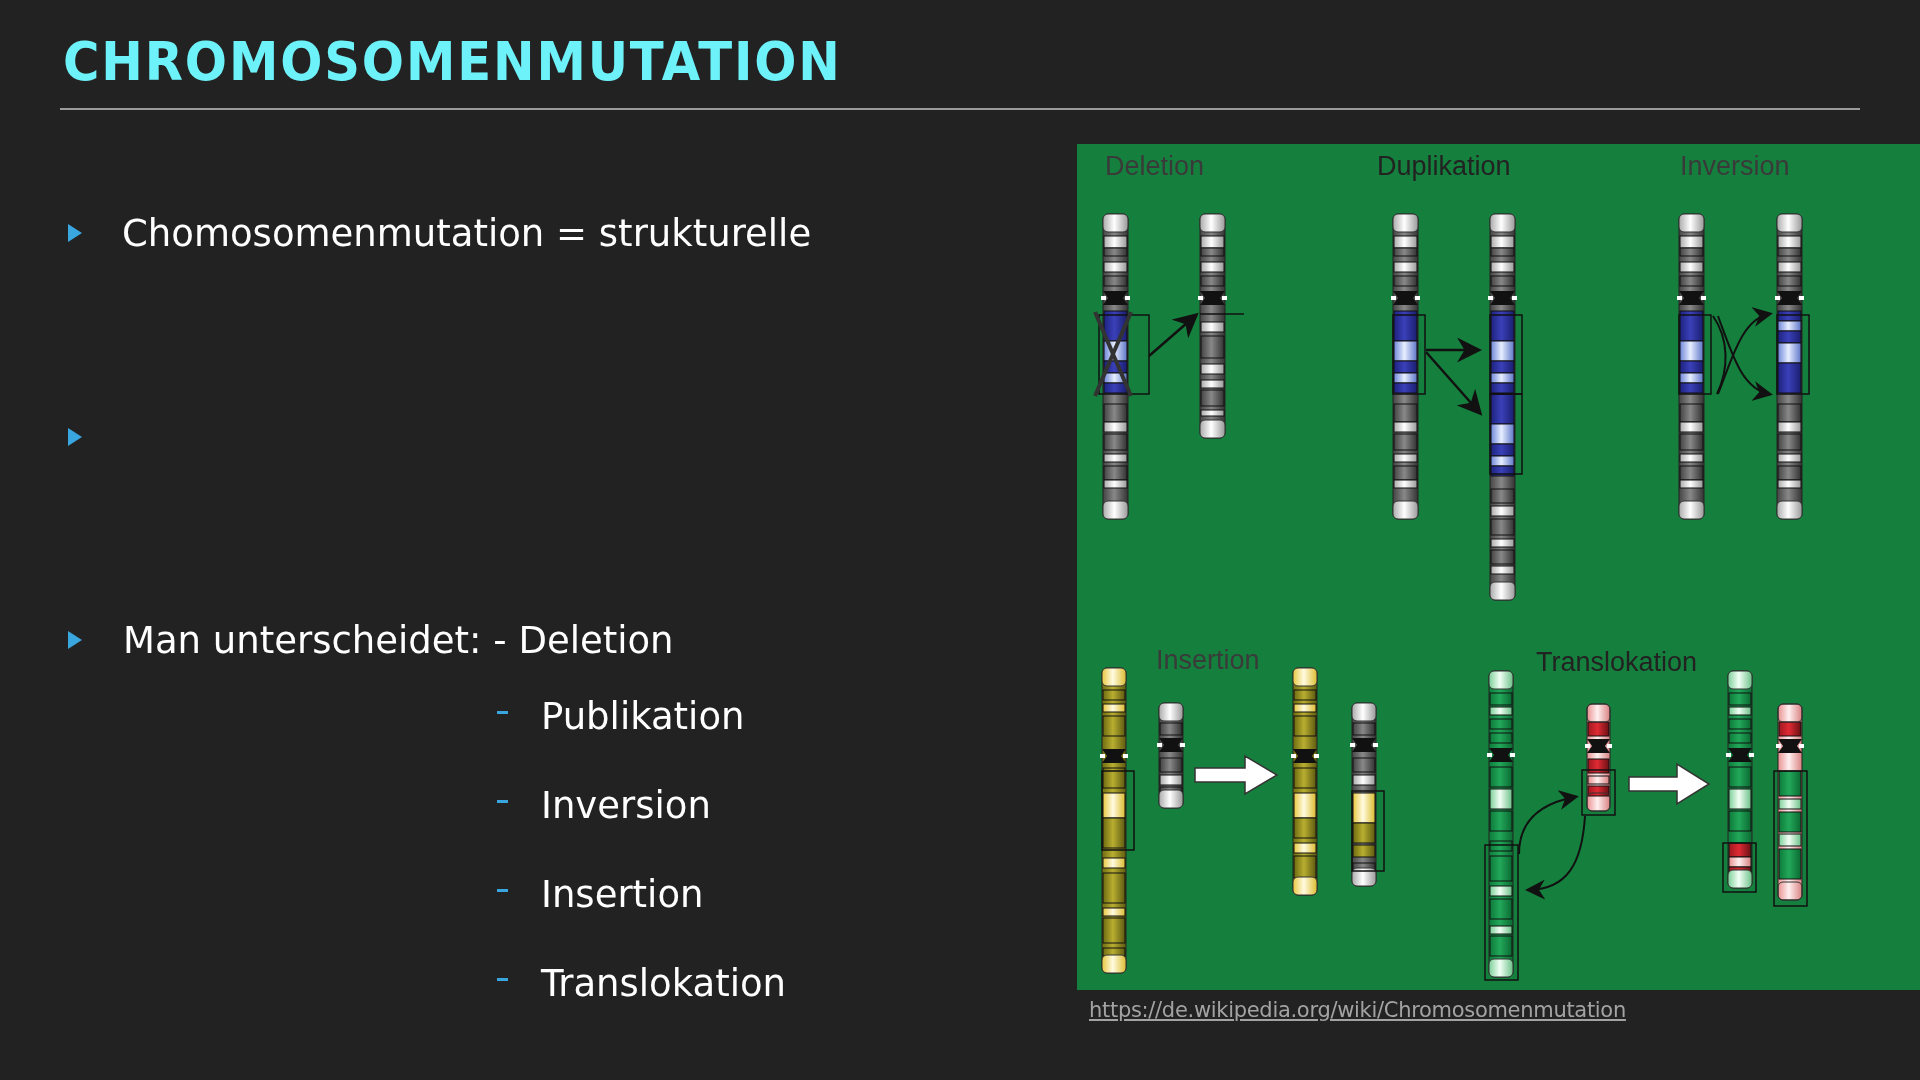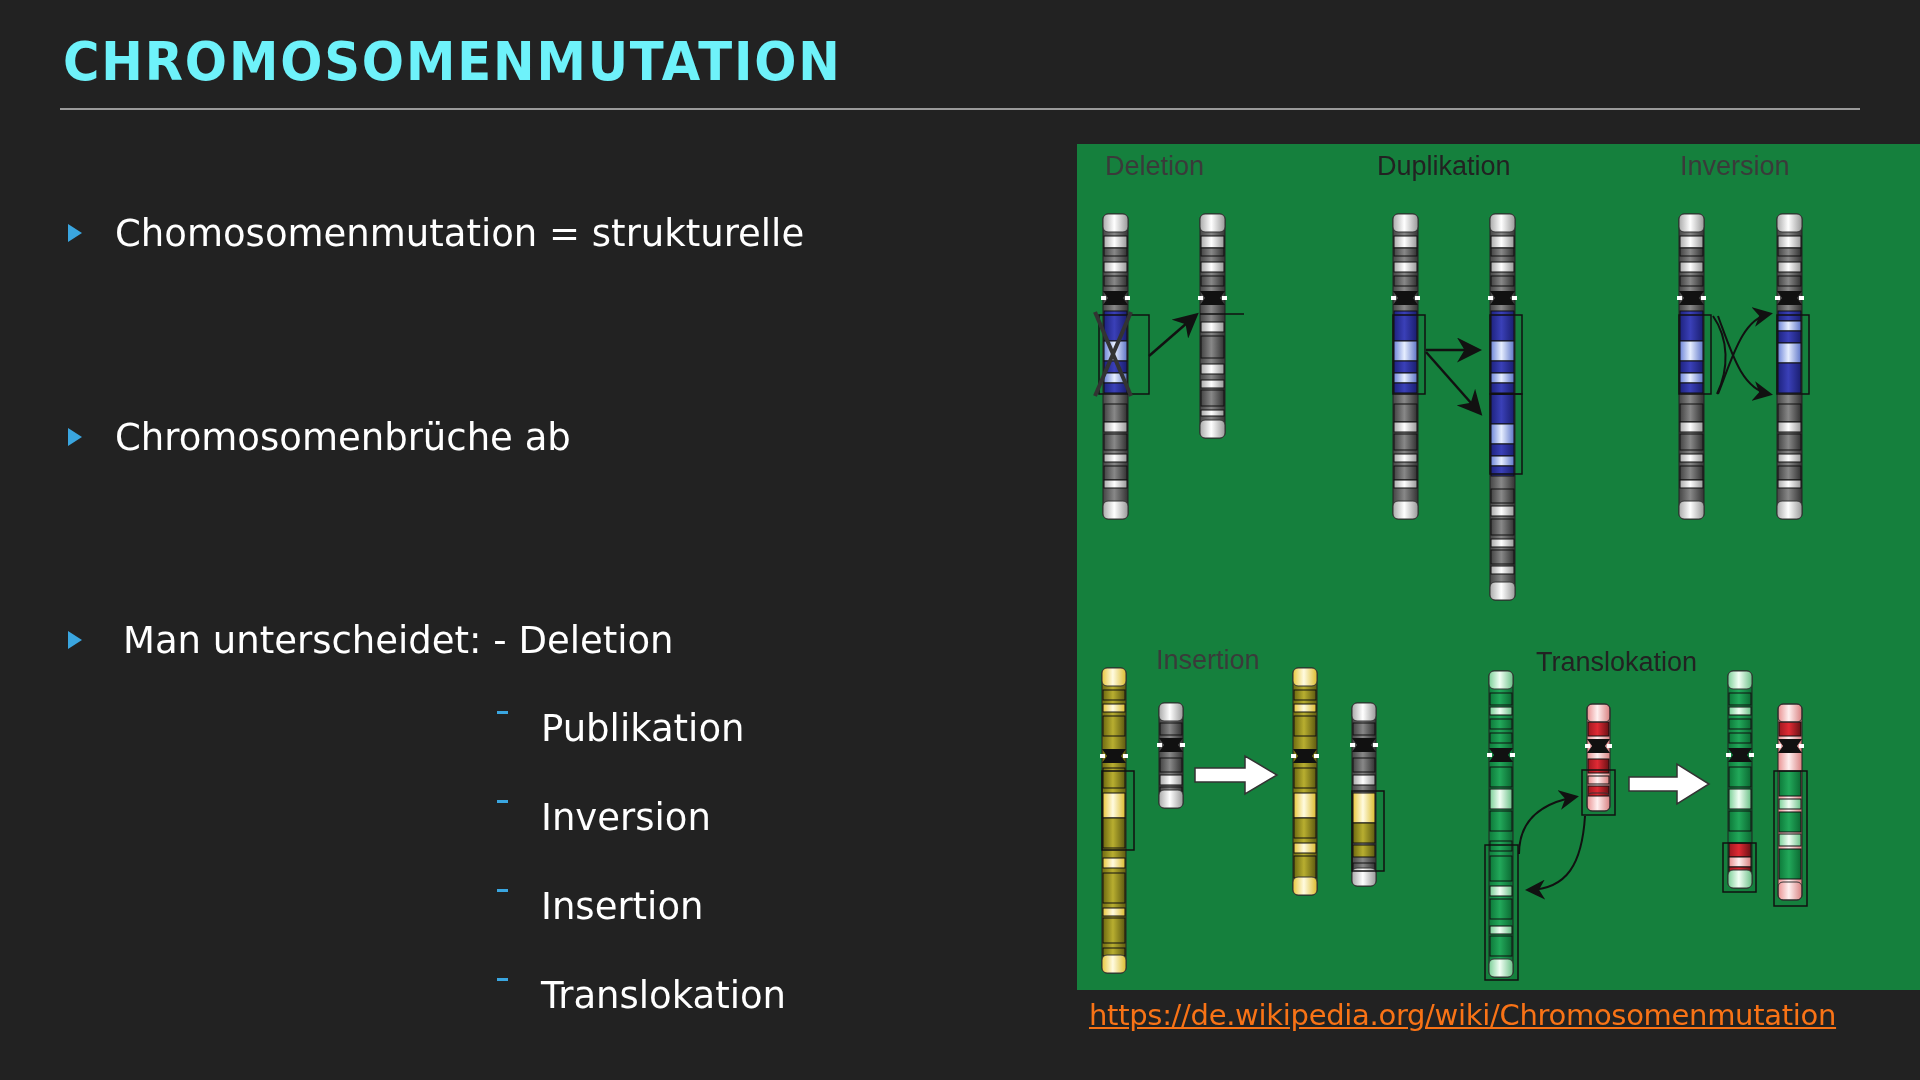--- a/index.html
+++ b/index.html
@@ -24,59 +24,58 @@
   .bullet {
     position:absolute; left:68px;
     font-size:37px; line-height:55px; color:#ffffff;
   }
   .bullet .tri {
     position:absolute; left:0; top:18px;
     width:0; height:0;
     border-top:9px solid transparent; border-bottom:9px solid transparent;
     border-left:14px solid #3aa6e0;
   }
-  .bullet .txt { position:absolute; left:47px; top:0; white-space:nowrap; }
+  .bullet .txt { position:absolute; left:54px; top:0; white-space:nowrap; }
   .sub {
     position:absolute; left:497px; font-size:37px; line-height:55px; white-space:nowrap;
   }
   .sub .dash {
     position:absolute; left:0; top:26px; width:11px; height:3px; background:#3aa6e0;
   }
-  .sub .txt { position:absolute; left:44px; top:16px;text-align:right; }
+  .sub .txt { position:absolute; left:44px; top:4px;text-align:right; }
   .figure {
     position:absolute; left:1077px; top:144px; width:873px; height:846px;
     background:#15803d;
   }
   .figure svg { position:absolute; left:0; top:0; }
   .fig-label {
     font-family:"Liberation Sans", sans-serif; font-size:27px; fill:#3a3a3a;
   }
   .source-link {
     position:absolute; left:1089px; top:998px;
-    font-size:29px; color:#f97316; text-decoration:underline; white-space:nowrap;
+    font-size:21px; color:#a3a3a3; text-decoration:underline; white-space:nowrap;
     letter-spacing:-0.3px;
   }
 </style>
 </head>
 <body>
 
 <div class="title">CHROMOSOMENMUTATION</div>
 <div class="divider"></div>
 
 <div class="bullet" style="top:206px;">
   <span class="tri"></span>
   <div class="txt">
     <div>Chomosomenmutation = strukturelle</div>
   </div>
 </div>
 
 <div class="bullet" style="top:410px;">
   <span class="tri"></span>
   <div class="txt">
-    <div>Chromosomenbrüche ab</div>
   </div>
 </div>
 
 <div class="bullet" style="top:613px;">
   <span class="tri"></span>
   <div class="txt" style="left:55px;">
     <div>Man unterscheidet: - Deletion</div>
   </div>
 </div>
 

